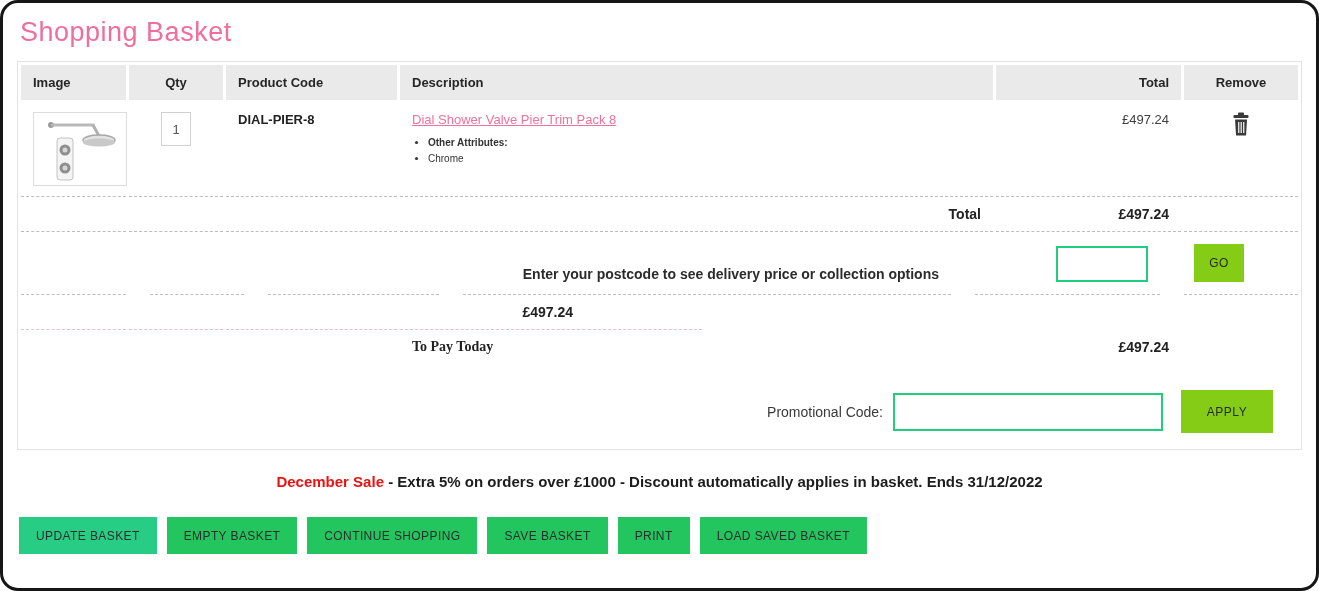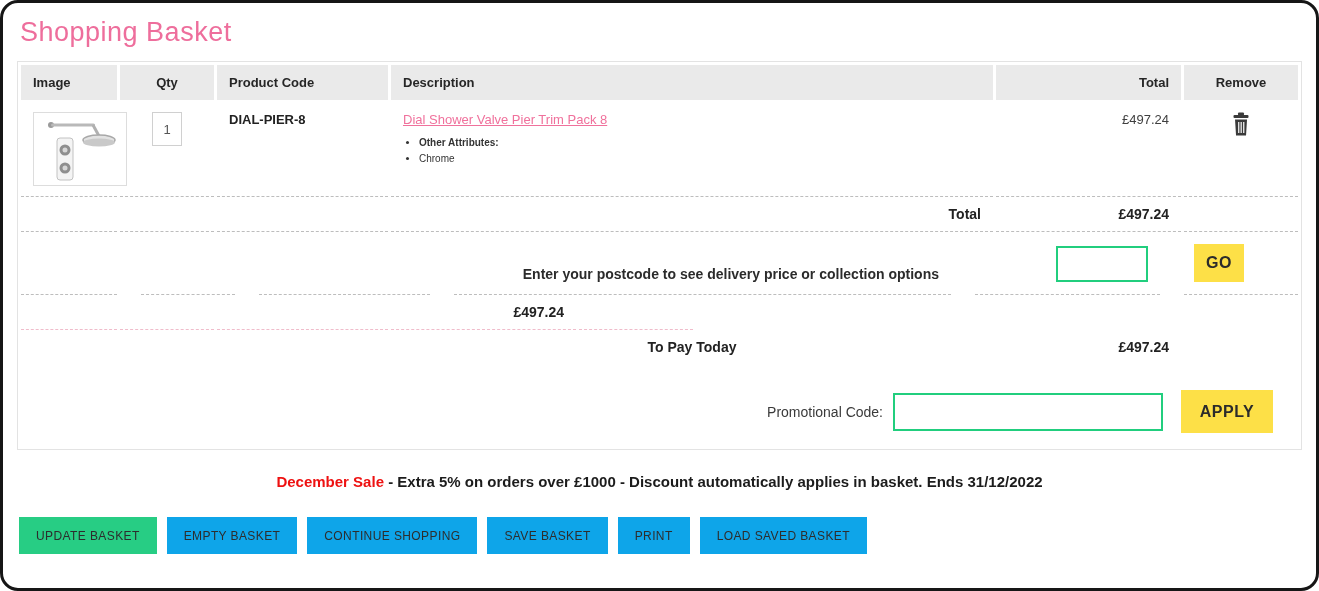--- a/index.html
+++ b/index.html
@@ -24,21 +24,21 @@
     letter-spacing:0.5px;
   }
   .basket-box {
     margin:13px 14px 0 14px;
     border:1px solid #e3e3e3;
     padding:3px 3px 14px 3px;
     background:#fff;
   }
   .row { display:flex; gap:3px; }
   .cell { padding:9px 12px; font-size:13px; }
-  .col-image  { width:96px; flex:none; }
+  .col-image  { width:105px; flex:none; }
   .col-qty    { width:94px;  flex:none; text-align:center; }
   .col-code   { width:171px; flex:none; }
   .col-desc   { flex:1; }
   .col-total  { width:185px; flex:none; text-align:right; }
   .col-remove { width:114px; flex:none; text-align:center; }
 
   .header-row .cell {
     background:#eaeaea;
     font-weight:bold;
     font-size:13px;
@@ -90,25 +90,25 @@
   .text-input {
     border:2px solid #21ce7e;
     height:36px;
     font-size:13px;
     padding:0 6px;
     font-family:"Liberation Sans", sans-serif;
     outline:none;
   }
   .postcode-input { width:92px; }
   .btn-green {
-    background:#fde047;
+    background:#84cc16;
     border:none;
     color:#2b2b2b;
-    font-weight:700;
-    font-size:16px;
+    font-weight:400;
+    font-size:12px;
     letter-spacing:0.5px;
     cursor:pointer;
     font-family:"Liberation Sans", sans-serif;
   }
   .go-btn { width:50px; height:38px; }
 
   .promo-row {
     display:flex;
     justify-content:flex-end;
     align-items:center;
@@ -138,21 +138,21 @@
     height:37px;
     font-size:12px;
     font-weight:500;
     letter-spacing:0.4px;
     color:#2d2d2d;
     cursor:pointer;
     font-family:"Liberation Sans", sans-serif;
     white-space:nowrap;
   }
   .action-green { background:#27cd84; }
-  .action-pink  { background:#0ea5e9; }
+  .action-pink  { background:#22c55e; }
 </style>
 </head>
 <body>
 
 <div class="frame">
 
   <h1 class="page-title">Shopping Basket</h1>
 
   <div class="basket-box">
 
@@ -239,21 +239,21 @@
       <div class="cell col-qty"></div>
       <div class="cell col-code"></div>
       <div class="cell col-total value">£497.24</div>
       <div class="cell col-remove"></div>
     </div>
 
     <div class="row summary-row no-border">
       <div class="cell col-image"></div>
       <div class="cell col-qty"></div>
       <div class="cell col-code"></div>
-      <div class="cell col-desc label" style="text-align:center;">To Pay Today</div>
+      <div class="cell col-desc label" style="text-align:left;font-family:Liberation Serif, serif;">To Pay Today</div>
       <div class="cell col-total value">£497.24</div>
       <div class="cell col-remove"></div>
     </div>
 
     <div class="promo-row">
       <span class="promo-label">Promotional Code:</span>
       <input class="text-input promo-input" type="text" value="" style="">
       <button class="btn-green apply-btn">APPLY</button>
     </div>
 

